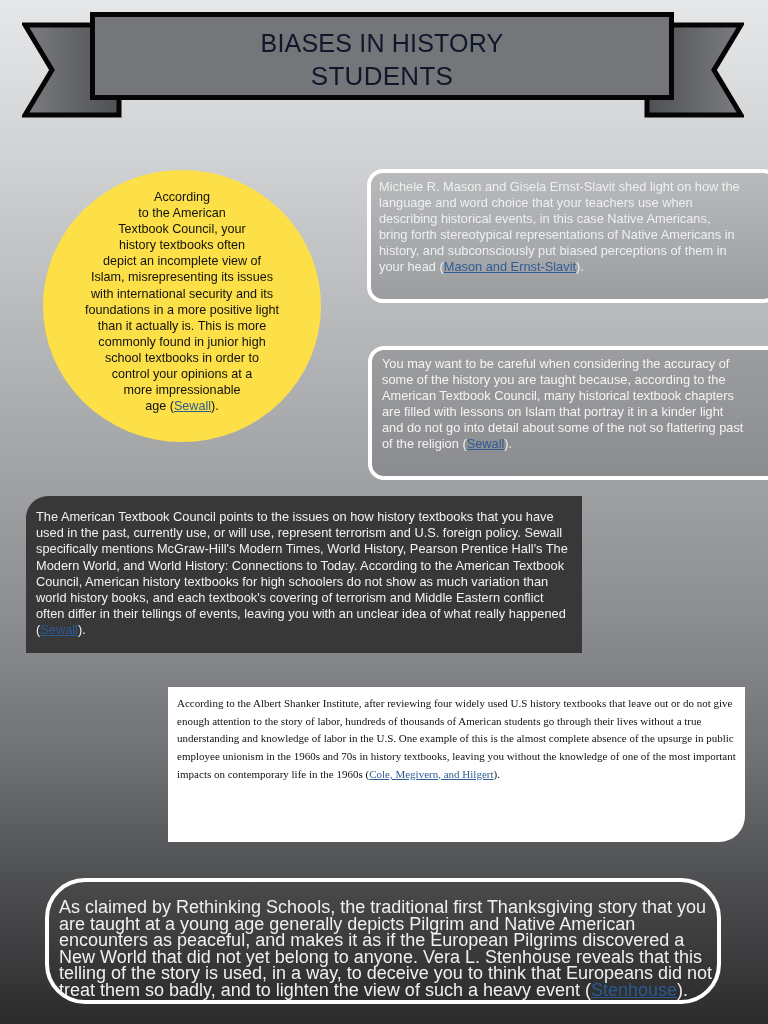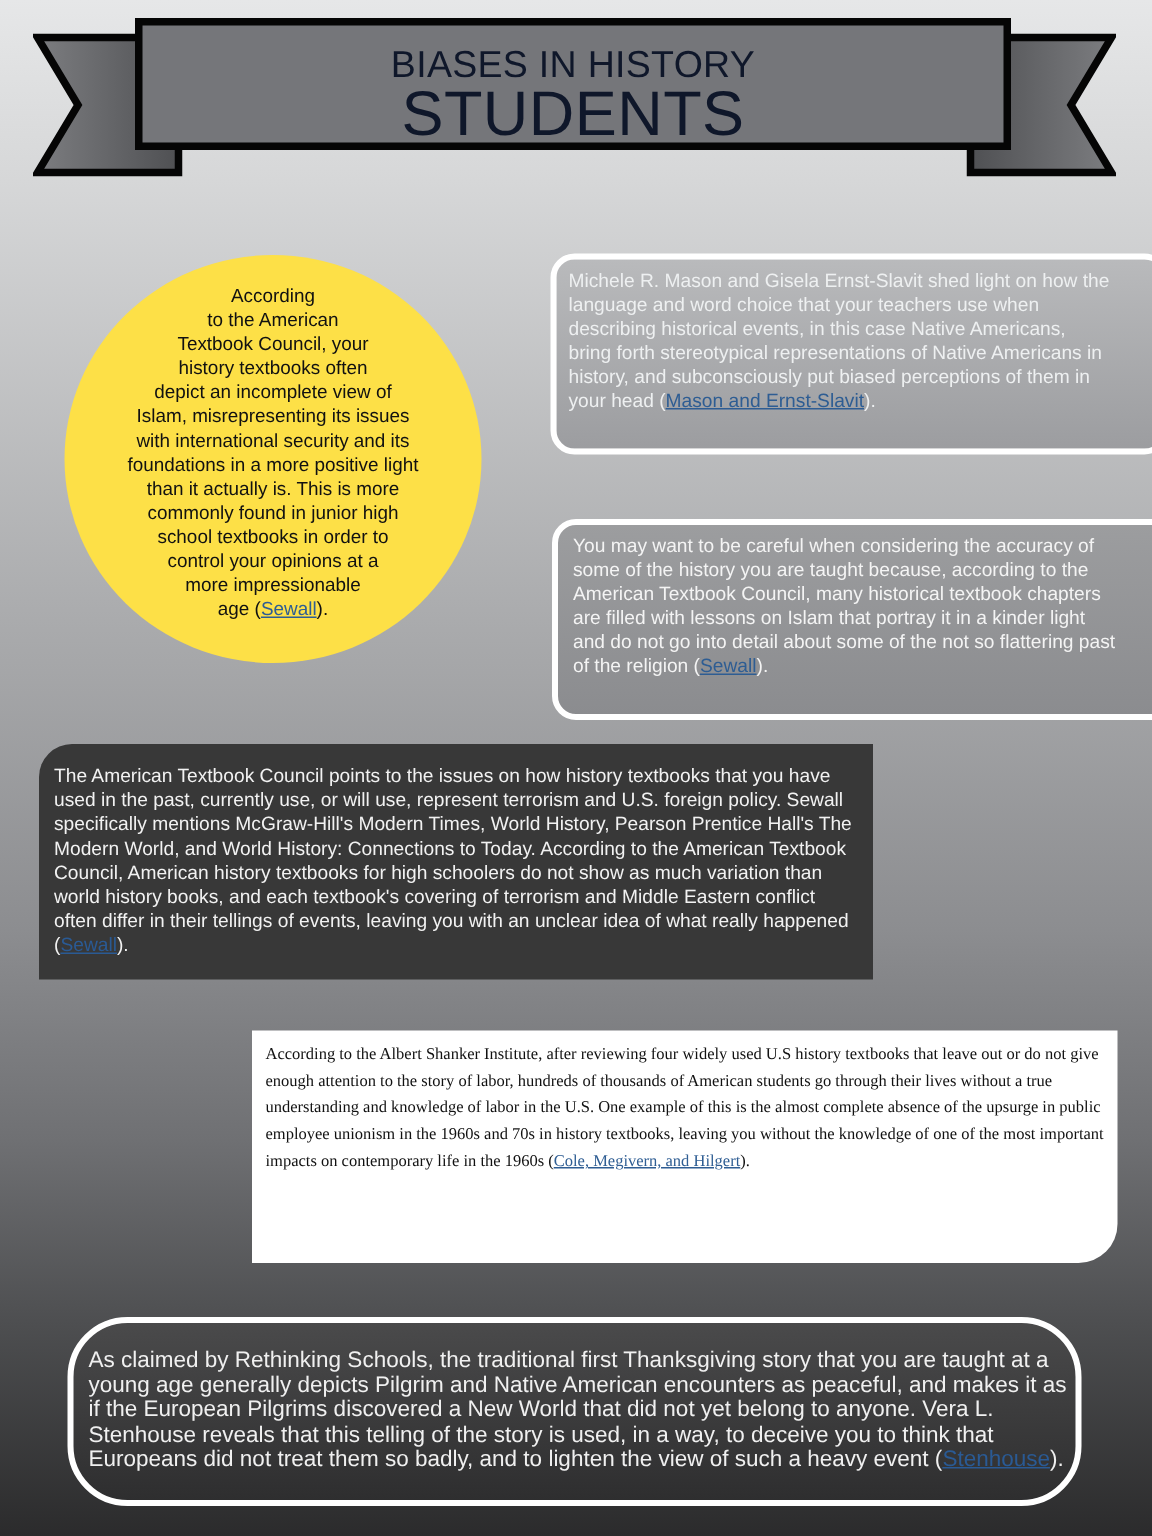--- a/index.html
+++ b/index.html
@@ -11,21 +11,21 @@
 
   
   .ribbon-tail { position:absolute; top:22px; width:100px; height:96px; }
   .ribbon-tail svg { width:100%; height:100%; display:block; }
   .banner {
     position:absolute; left:90px; top:12px; width:584px; height:88px;
     background:#75767a; border:5px solid #050505; box-sizing:border-box;
     text-align:center; color:#0f172a;
   }
   .banner .t1 { font-size:25px; margin-top:12px; letter-spacing:0.2px; line-height:28px; }
-  .banner .t2 { font-size:42px; line-height:34px; margin-top:2px; letter-spacing:0.3px; }
+  .banner .t2 { font-size:26px; line-height:34px; margin-top:2px; letter-spacing:0.3px; }
 
   a.cite { color:#2e5d93; text-decoration:underline; }
 
   
   .circle {
     position:absolute; left:43px; top:170px; width:278px; height:272px;
     background:#fde047; border-radius:50%;
   }
   .circle .txt {
     position:absolute; left:30px; top:19px; width:218px; text-align:center;
@@ -62,21 +62,21 @@
   }
 
   
   .bottombox {
     position:absolute; left:45px; top:878px; width:676px; height:126px;
     border:4px solid #fff; border-radius:40px; box-sizing:border-box;
     background:linear-gradient(to bottom,#4a4a4b,#2e2e2f);
   }
   .bottombox .txt {
     position:absolute; left:10px; top:17px; width:660px;
-    color:#f0f0f0; font-size:15px; line-height:16.5px;
+    color:#f0f0f0; font-size:18px; line-height:16.5px;
   }
   .bottombox a.cite, .darkbox a.cite { color:#2a5a94; }
 </style>
 </head>
 <body>
 
 <div class="ribbon-tail" style="left:22px;">
   <svg viewBox="0 0 100 96" preserveAspectRatio="none">
     <defs>
       <linearGradient id="gl" x1="0" x2="1" y1="0" y2="0">

